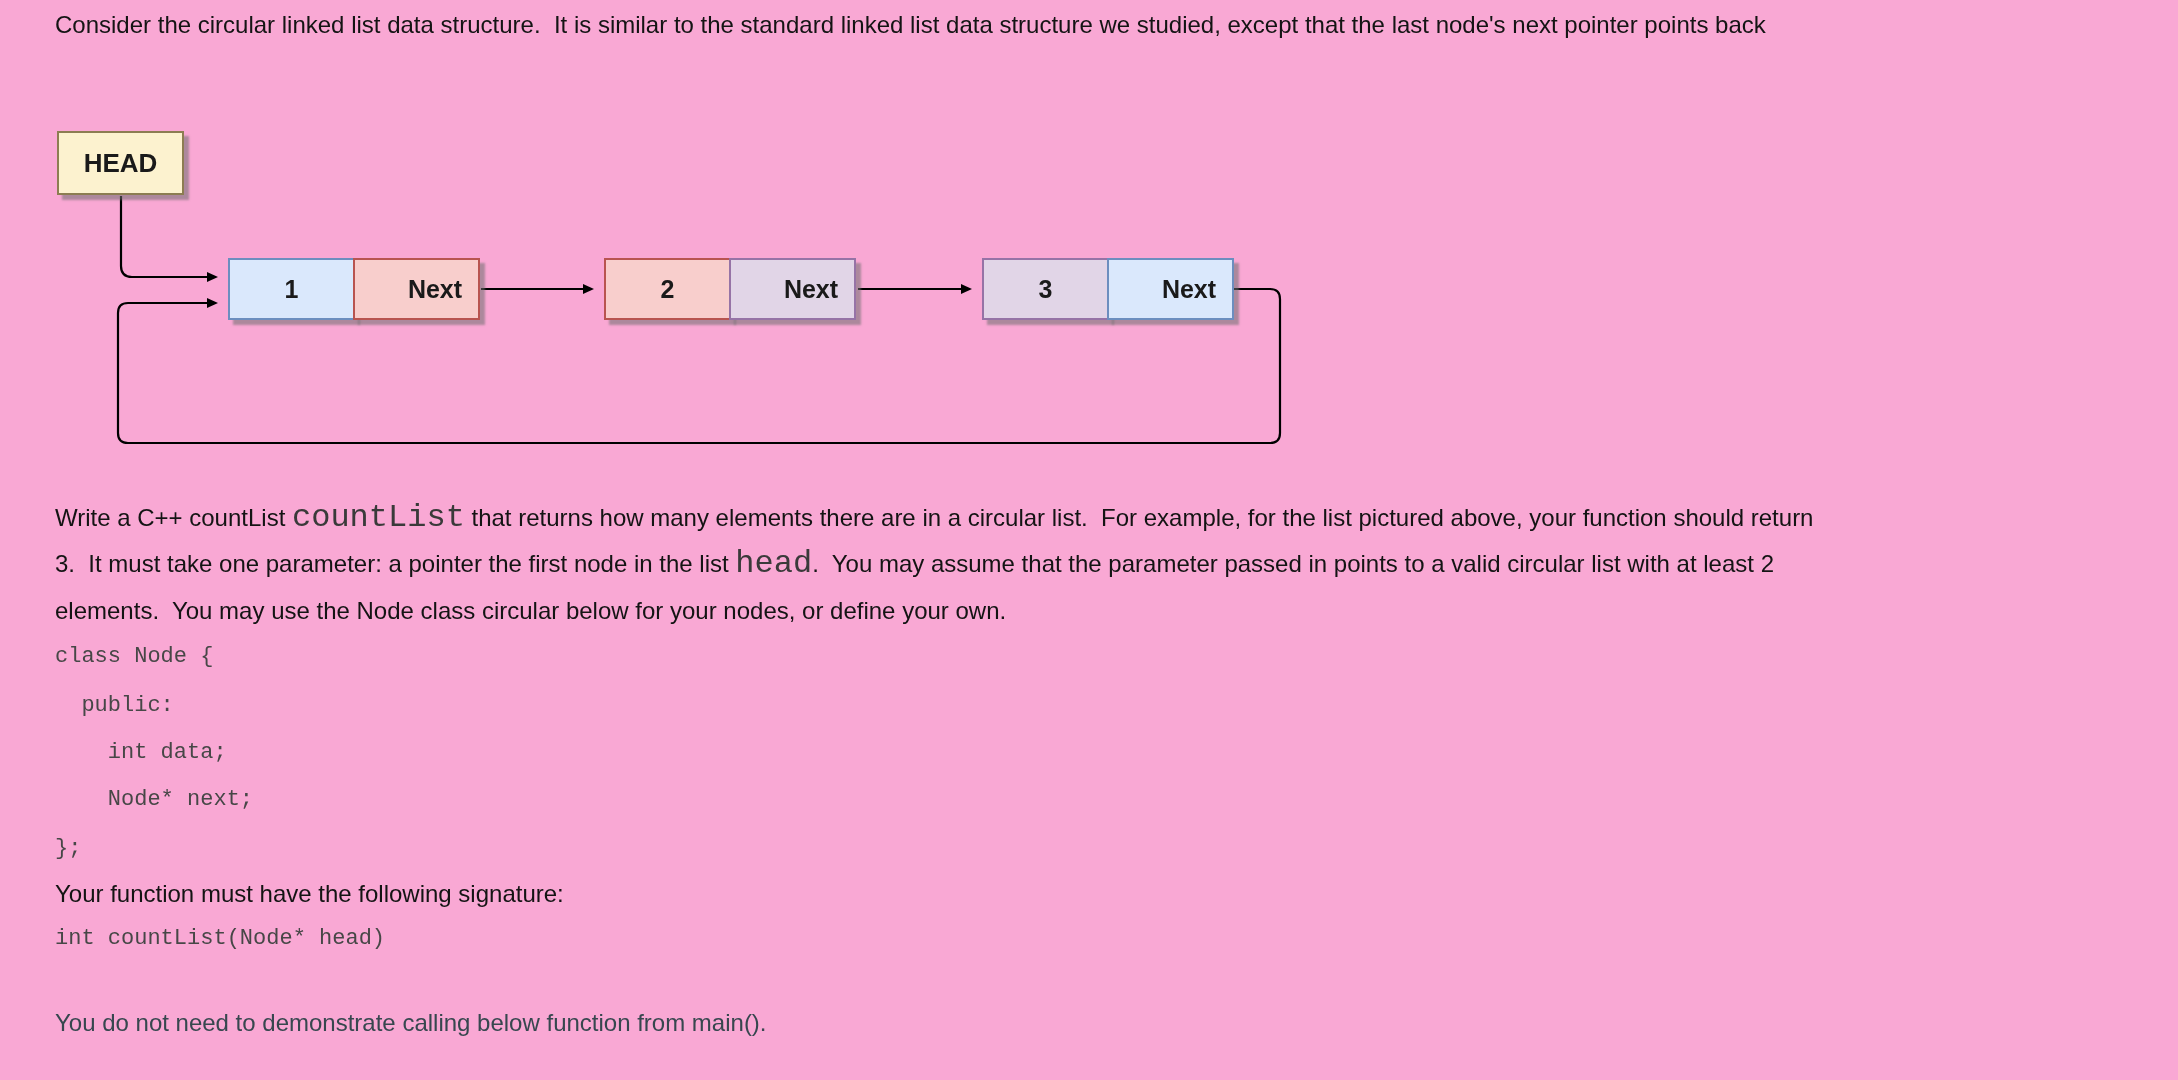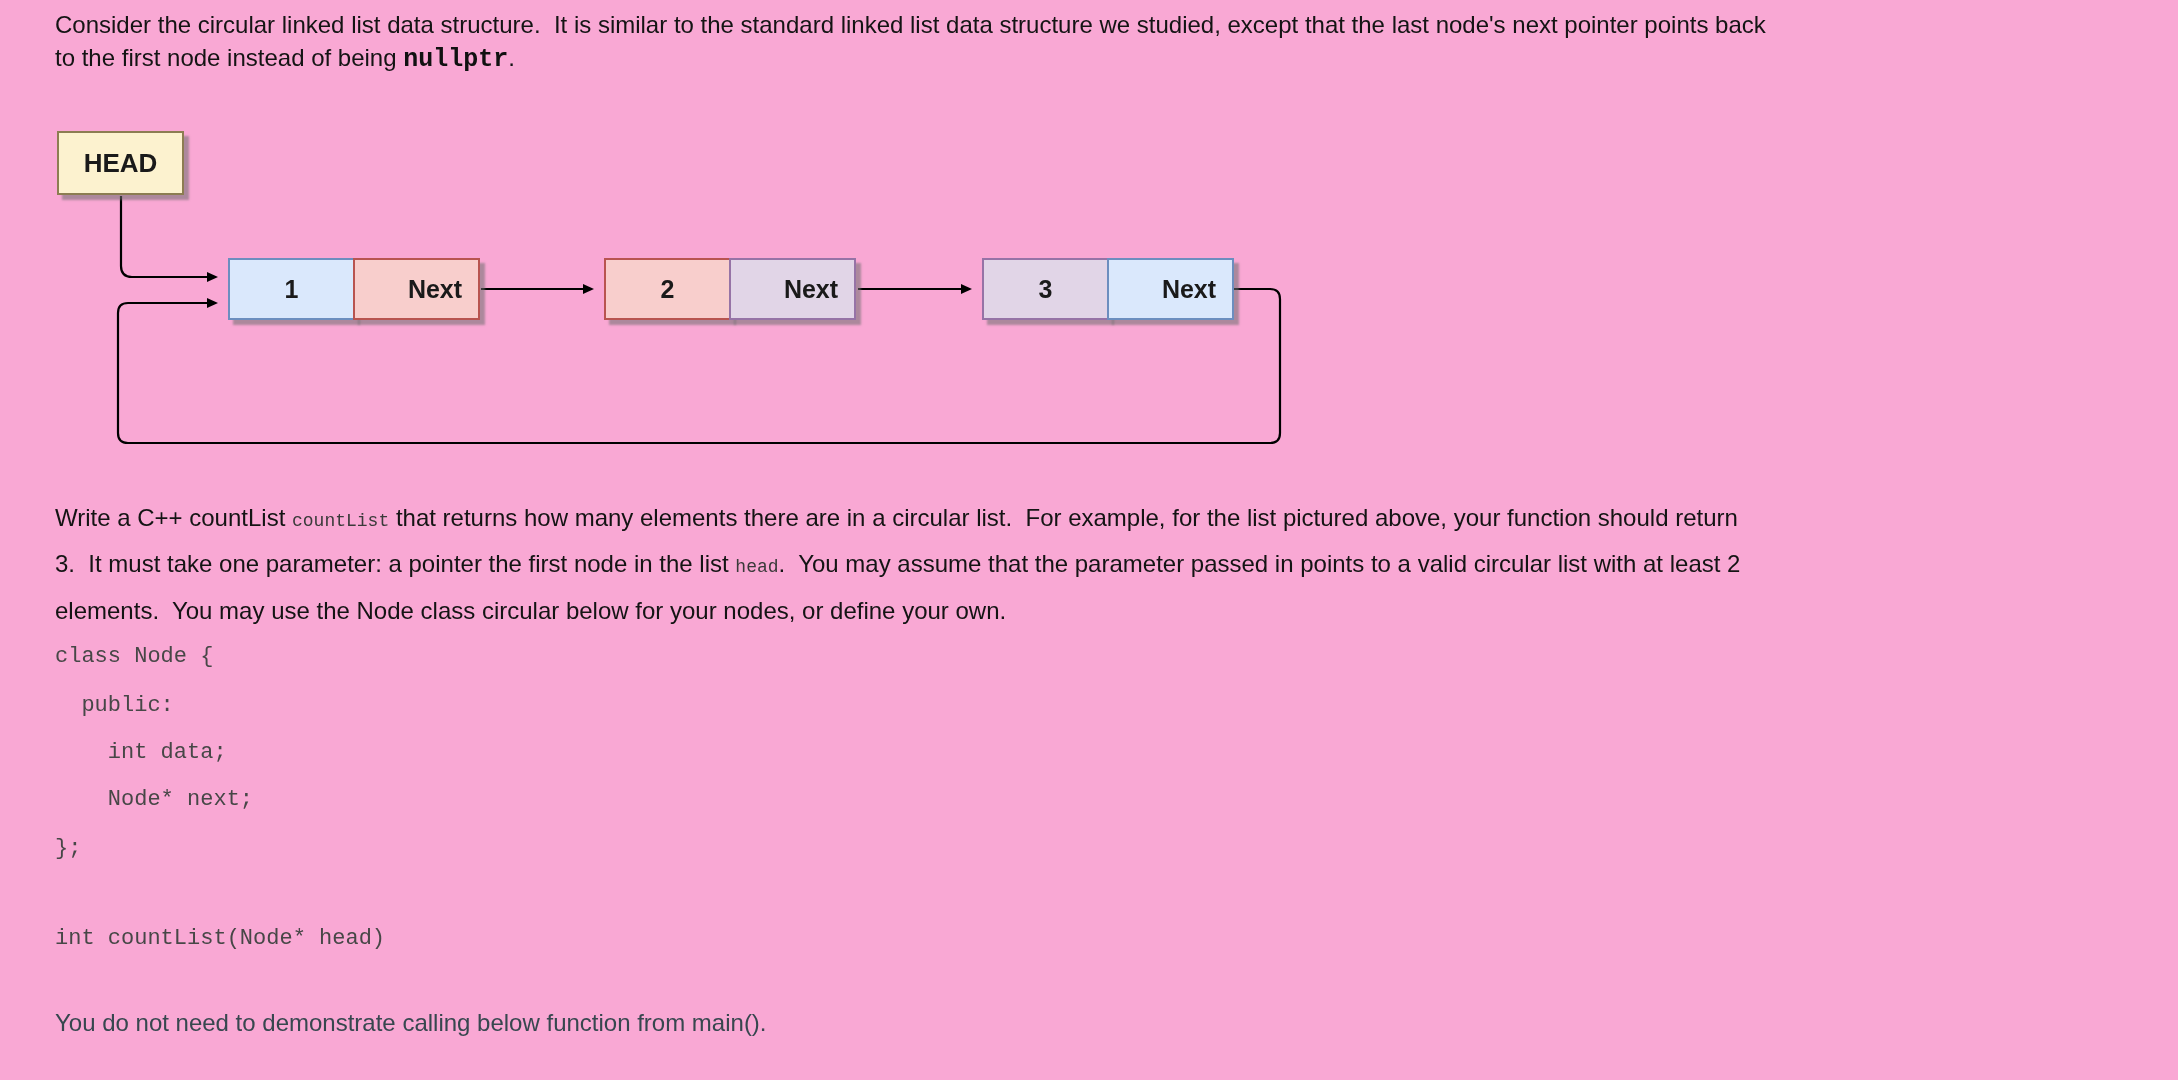--- a/index.html
+++ b/index.html
@@ -14,21 +14,21 @@
   .tline{
     position:absolute;
     left:55px;
     white-space:pre;
     font-size:24px;
     line-height:30px;
     color:#141414;
   }
   .mono-inline{
     font-family:"Liberation Mono", monospace;
-    font-size:18px;
+    font-size:32px;
     color:#3a3a3a;
   }
   .mono-bold{
     font-family:"Liberation Mono", monospace;
     font-size:25px;
     font-weight:bold;
     color:#111111;
   }
   .codeline{
     position:absolute;
@@ -70,21 +70,20 @@
   #node-1{left:228px;top:258px;}
   #node-2{left:604px;top:258px;}
   #node-3{left:982px;top:258px;}
 </style>
 </head>
 <body>
 
 <div id="page">
 
   <div class="tline" style="top:10px">Consider the circular linked list data structure.  It is similar to the standard linked list data structure we studied, except that the last node's next pointer points back</div>
-  <div class="tline" style="top:43px"><span>to the first node instead of being </span><span class="mono-bold">nullptr</span><span>.</span></div>
 
   <div id="diagram">
 
     <svg id="arrow-svg" width="1400" height="470" viewBox="0 0 1400 470">
       <defs>
         <marker id="arw" markerWidth="12" markerHeight="10" refX="9" refY="5" orient="auto" markerUnits="userSpaceOnUse">
           <path d="M0,0 L11,5 L0,10 z" fill="#000"></path>
         </marker>
       </defs>
 
@@ -120,17 +119,18 @@
   <div class="tline" style="top:503px"><span>Write a C++ countList </span><span class="mono-inline">countList</span><span> that returns how many elements there are in a circular list.  For example, for the list pictured above, your function should return</span></div>
   <div class="tline" style="top:549px"><span>3.  It must take one parameter: a pointer the first node in the list </span><span class="mono-inline">head</span><span>.  You may assume that the parameter passed in points to a valid circular list with at least 2</span></div>
   <div class="tline" style="top:596px">elements.  You may use the Node class circular below for your nodes, or define your own.</div>
 
   <div class="codeline" style="top:641px">class Node {</div>
   <div class="codeline" style="top:690px">  public:</div>
   <div class="codeline" style="top:737px">    int data;</div>
   <div class="codeline" style="top:784px">    Node* next;</div>
   <div class="codeline" style="top:833px">};</div>
 
+  <div class="tline" style="top:879px">Your function must have the following signature:</div>
   <div class="codeline" style="top:923px">int countList(Node* head)</div>
 
   <div class="tline footer-line" style="top:1008px">You do not need to demonstrate calling below function from main().</div>
 
 </div>
 
 </body></html>

